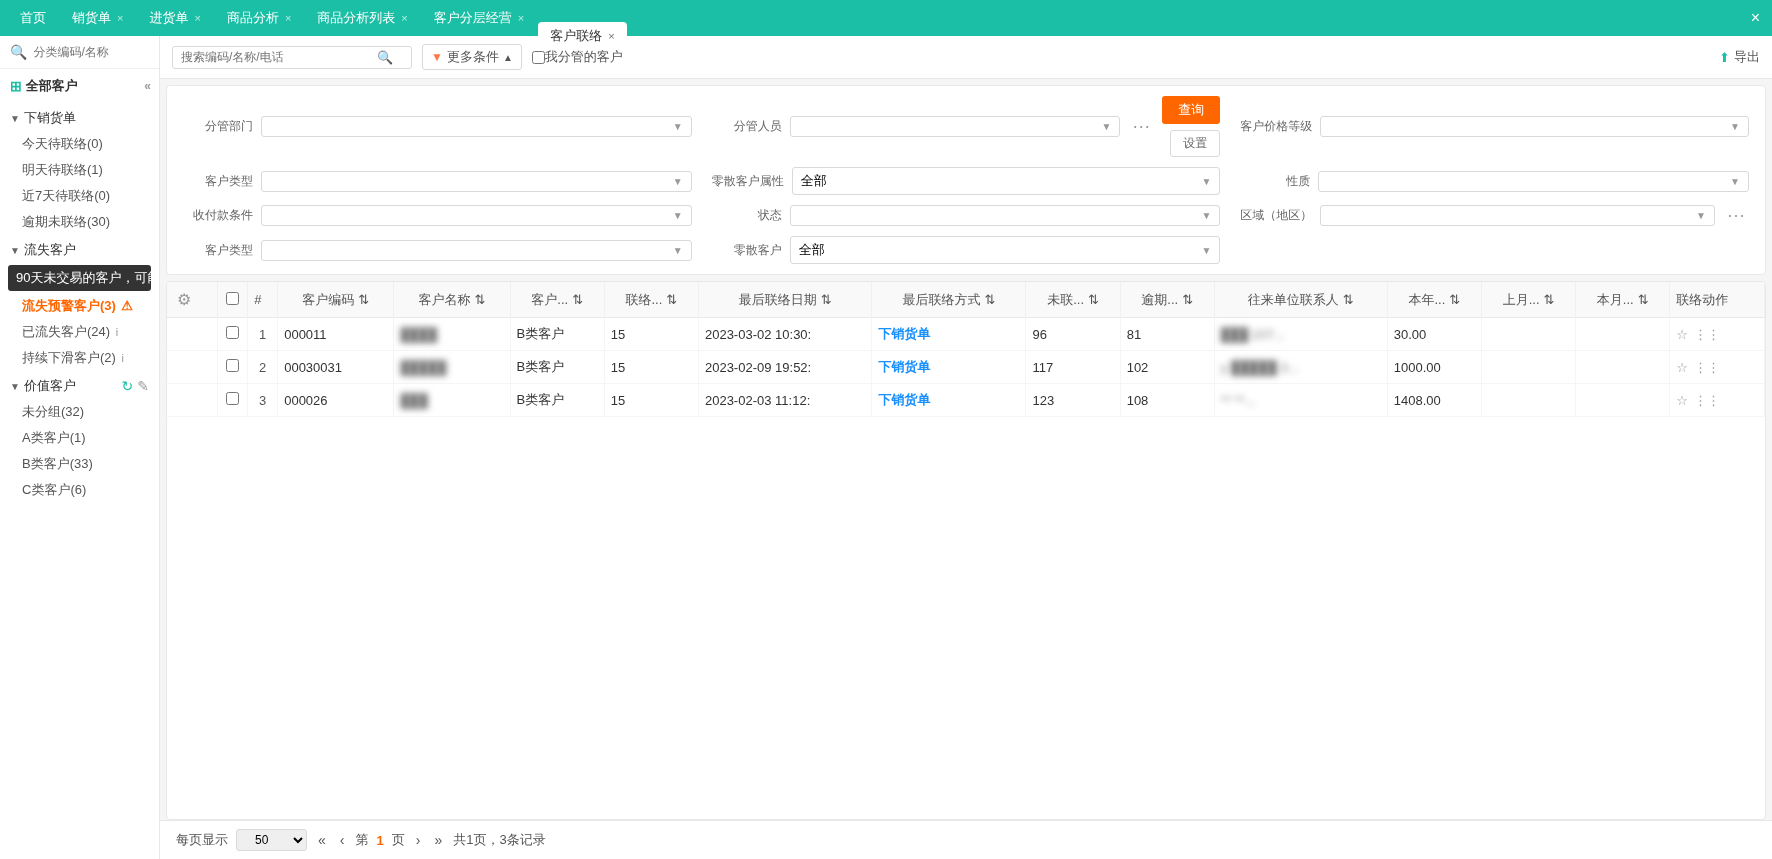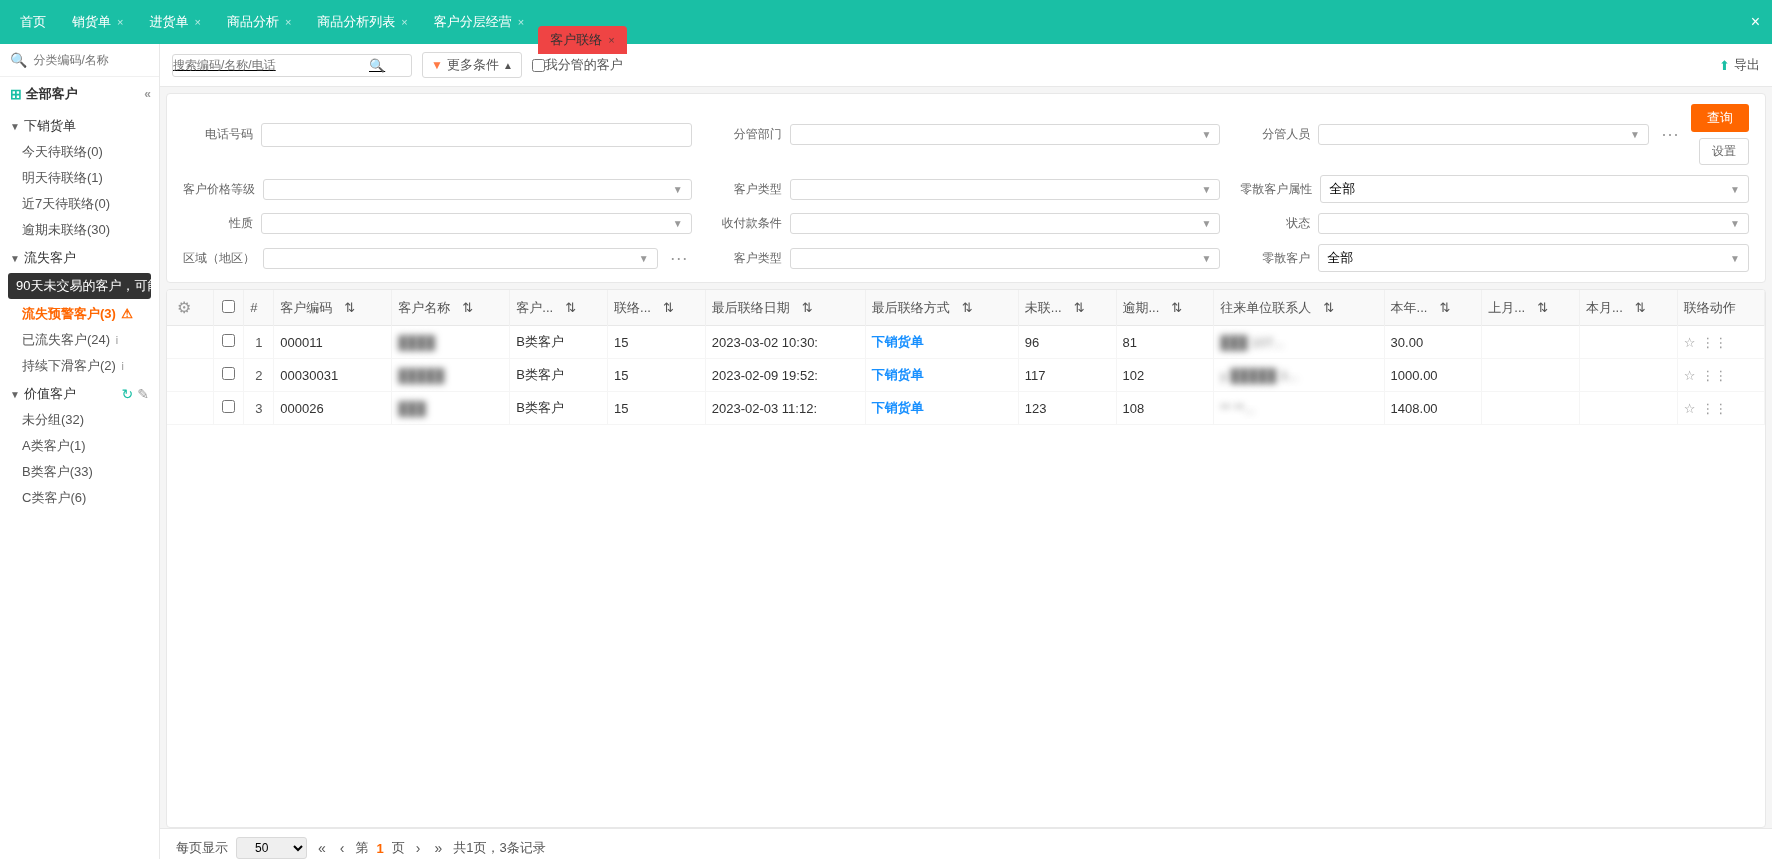--- a/index.html
+++ b/index.html
@@ -1,41 +1,41 @@
 <!DOCTYPE html>
 <html><head>
   <meta charset="utf-8">
   <style>
     * { box-sizing: border-box; margin: 0; padding: 0; font-family: 'Microsoft YaHei', Arial, sans-serif; font-size: 13px; }
     body { background: #f5f5f5; overflow: hidden; width: 1772px; height: 859px; }
 
     
     .top-nav {
       background: #1abfa5;
-      height: 44px;
+      height: 36px;
       display: flex;
       align-items: center;
       padding: 16px 8px;
       gap: 2px;
       position: relative;
     }
     .nav-tab {
       height: 28px;
       padding: 0 12px;
       border-radius: 4px 4px 0 0;
       display: flex;
       align-items: center;
       gap: 6px;
       color: #fff;
       cursor: pointer;
       font-size: 13px;
       white-space: nowrap;
     }
     .nav-tab.active {
-      background: #ef4444;
+      background: #ffffff;
       color: #333;
       margin-top: 36px;
     }
     .nav-tab .close-x {
       font-size: 11px;
       opacity: 0.7;
       cursor: pointer;
     }
     .close-window {
       position: absolute;
@@ -140,24 +140,23 @@
       display: flex;
       align-items: center;
       gap: 10px;
       border-bottom: 1px solid #e8e8e8;
     }
     .search-input-wrap {
       display: flex;
       align-items: center;
       border: 1px solid #d9d9d9;
       border-radius: 3px;
-      padding: 3px 0;
+      padding: 3px 8px;
       width: 240px;
       gap: 6px;
-      text-decoration: underline;
     }
     .search-input-wrap input {
       border: none;
       outline: none;
       font-size: 12px;
       color: #999;
       width: 190px;
     }
     .search-input-wrap .s-icon { color: #ff7a45; font-size: 13px; cursor: pointer; }
     .filter-btn {
@@ -288,21 +287,21 @@
     }
     thead th {
       padding: 8px 6px;
       text-align: left;
       color: #555;
       font-weight: normal;
       border-right: 1px solid #f0f0f0;
       white-space: nowrap;
     }
     thead th.sortable { cursor: pointer; }
-    thead th .th-inner { display: flex; align-items: center; gap: 12px; }
+    thead th .th-inner { display: flex; align-items: center; gap: 4px; justify-content: center; }
     tbody tr { border-bottom: 1px solid #f5f5f5; }
     tbody td {
       padding: 7px 6px;
       color: #333;
       border-right: 1px solid #f5f5f5;
       white-space: nowrap;
     }
     .link-text { color: #1890ff; cursor: pointer; text-decoration: none; font-weight: bold; }
     .blurred-text {
       color: transparent;
@@ -472,24 +471,20 @@
         <span>我分管的客户</span>
       </div>
       <div class="export-btn">
         <span class="e-icon">⬆</span>
         <span>导出</span>
       </div>
     </div>
 
     <div class="filter-panel">
 
-      <div class="filter-row">
-        <span class="filter-label">电话号码</span>
-        <input class="filter-input" type="text" style="">
-      </div>
       <div class="filter-row">
         <span class="filter-label">分管部门</span>
         <div class="filter-select">
           <span></span>
             <span class="down-arrow">▼</span>
         </div>
       </div>
       <div class="filter-row">
         <span class="filter-label">分管人员</span>
         <div class="filter-select">

